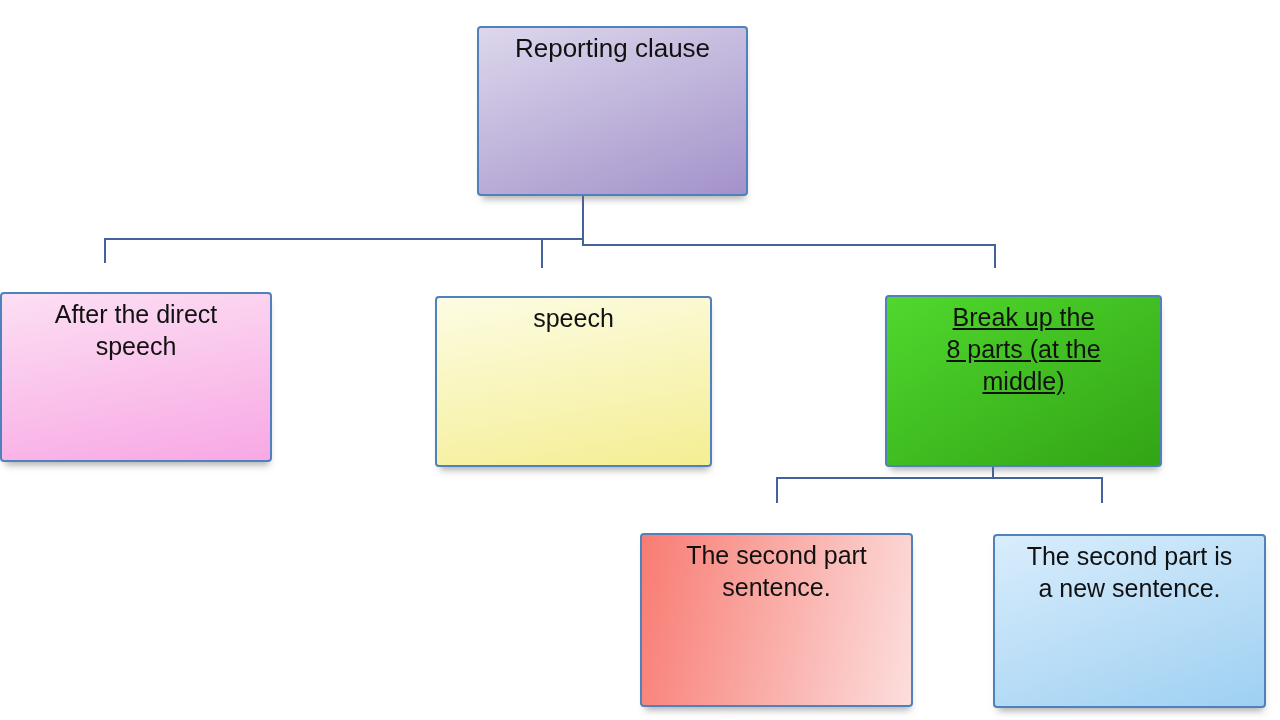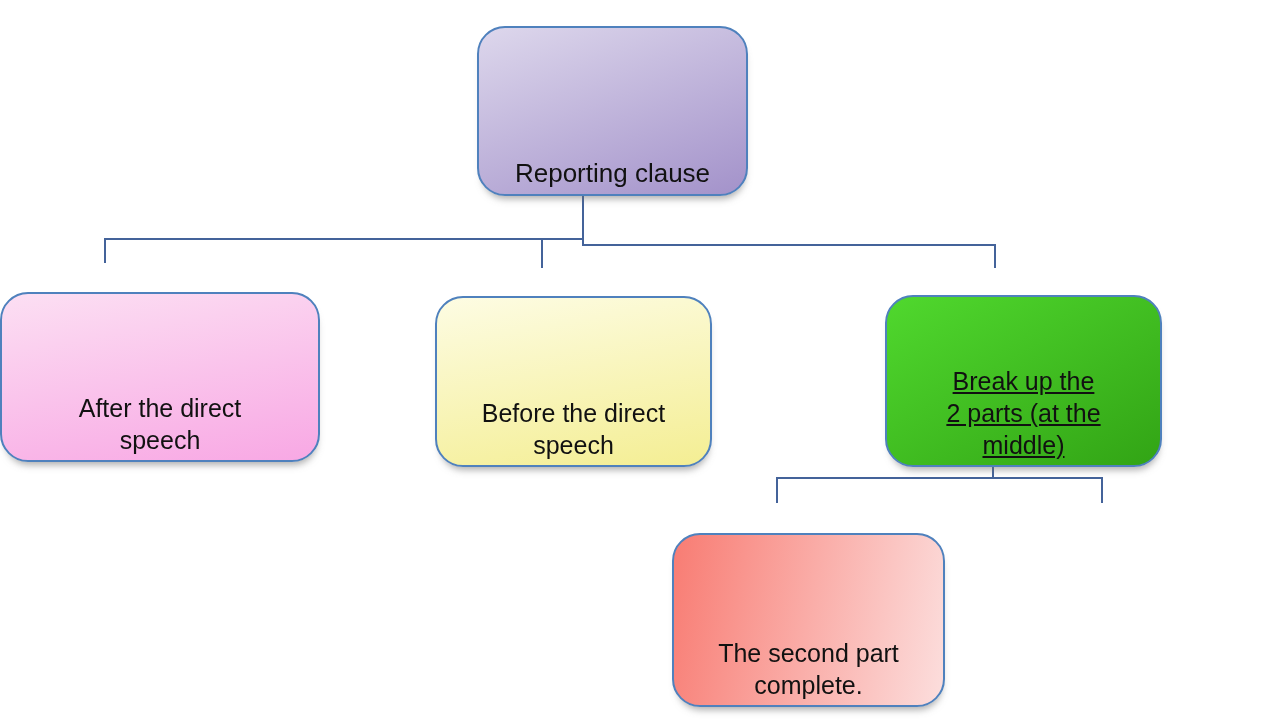--- a/index.html
+++ b/index.html
@@ -11,46 +11,46 @@
     font-family:"Liberation Sans", sans-serif;
   }
   svg.connectors {
     position:absolute; left:0; top:0; width:1280px; height:720px;
     pointer-events:none;
   }
   .node {
     position:absolute;
     box-sizing:border-box;
     border:2px solid #4f81bd;
-    border-radius:28px;
-    display:flex; align-items:flex-end; justify-content:center;
+    border-radius:4px;
+    display:flex; align-items:flex-start; justify-content:center;
     text-align:center;
     font-size:25px;
     line-height:1.28;
     color:#111111;
     box-shadow:1px 7px 7px -4px rgba(110,110,110,0.55);
   }
   
   .node::before {
     content:"";
     position:absolute;
     z-index:-1;
     left:-22px; bottom:16px;
     width:46px; height:60%;
     border-radius:14px;
     background:linear-gradient(100deg,#d6d6d6 0%,#efefef 45%,#ffffff 80%);
     box-shadow:0 4px 6px rgba(0,0,0,0.12);
     transform:rotate(2deg);
   }
   .node-label { position:relative; padding:4px 16px; }
   .n-root     { left:477px; top:26px;  width:271px; height:170px; font-size:26px; }
-  .n-after    { left:0px;   top:292px; width:320px; height:170px; }
+  .n-after    { left:0px;   top:292px; width:272px; height:170px; }
   .n-before   { left:435px; top:296px; width:277px; height:171px; }
   .n-break    { left:885px; top:295px; width:277px; height:172px; }
-  .n-complete { left:672px; top:533px; width:273px; height:174px; }
+  .n-complete { left:640px; top:533px; width:273px; height:174px; }
   .n-new      { left:993px; top:534px; width:273px; height:174px; }
 </style>
 </head>
 <body>
 
 <div class="stage">
 
   <svg class="connectors" viewBox="0 0 1280 720" xmlns="http://www.w3.org/2000/svg">
     <path class="edge" d="M583 196 L583 246" fill="none" stroke-width="2.5" shape-rendering="crispEdges" stroke="#44639a"></path>
     <path class="edge" d="M584 239 L105 239 L105 263" fill="none" stroke-width="2" shape-rendering="crispEdges" stroke="#44639a"></path>
@@ -69,34 +69,39 @@
 
   <div class="node n-after" style="background: linear-gradient(170deg, rgb(252, 223, 243) 0%, rgb(248, 168, 228) 100%); border-color: rgb(79, 129, 189); color: rgb(17, 17, 17);">
     <div class="node-label">
       <div>After the direct</div>
       <div>speech</div>
     </div>
   </div>
 
   <div class="node n-before" style="background: linear-gradient(170deg, rgb(253, 252, 227) 0%, rgb(244, 238, 147) 100%); border-color: rgb(79, 129, 189); color: rgb(17, 17, 17);">
     <div class="node-label">
-      <div>Before the direct</div>
       <div>speech</div>
     </div>
   </div>
 
   <div class="node n-break" style="background: linear-gradient(150deg, rgb(80, 216, 46) 0%, rgb(50, 164, 21) 100%); border-color: rgb(79, 129, 189); color: rgb(17, 17, 17); text-decoration: underline;">
     <div class="node-label">
       <div>Break up the</div>
-      <div>2 parts (at the</div>
+      <div>8 parts (at the</div>
       <div>middle)</div>
     </div>
   </div>
 
   <div class="node n-complete" style="background: linear-gradient(100deg, rgb(248, 124, 115) 0%, rgb(252, 222, 221) 100%); border-color: rgb(79, 129, 189); color: rgb(17, 17, 17);">
     <div class="node-label">
       <div>The second part</div>
-      <div>complete.</div>
+      <div>sentence.</div>
     </div>
   </div>
 
+  <div class="node n-new" style="background: linear-gradient(160deg, rgb(217, 237, 252) 0%, rgb(158, 208, 242) 100%); border-color: rgb(79, 129, 189); color: rgb(17, 17, 17);">
+    <div class="node-label">
+      <div>The second part is</div>
+      <div>a new sentence.</div>
+    </div>
+  </div>
 
 </div>
 
 </body></html>

